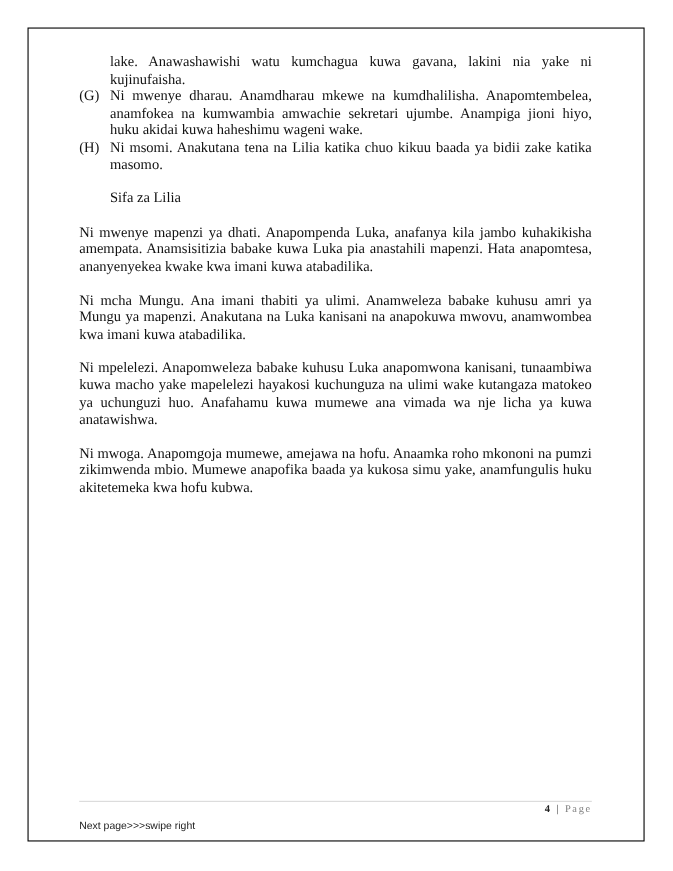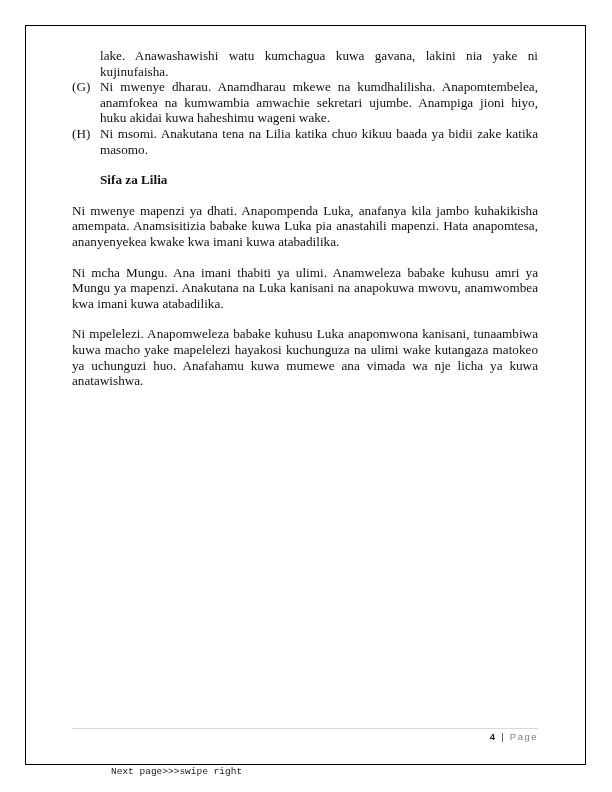--- a/index.html
+++ b/index.html
@@ -4,28 +4,28 @@
   <style>
     html, body { margin:0; padding:0; background:#ffffff; }
     body { width:612px; height:792px; position:relative; overflow:hidden; font-family:"Liberation Serif", serif; color:#111; }
     .page-border { position:absolute; left:25px; top:25px; width:561px; height:740px; border:1.5px solid #000; box-sizing:border-box; }
     .content { position:absolute; left:72px; top:48px; width:466px; font-size:13.2px; line-height:15.6px; }
     .content p { margin:0; text-align:justify; }
     .indented { padding-left:28px; }
     .list-item { display:flex; }
     .list-label { width:28px; flex:0 0 28px; }
     .list-text { flex:1; text-align:justify; }
-    .heading { font-weight:bold; padding-left:28px; margin-top:15px !important; margin-bottom:15px !important; }
+    .heading { font-weight:normal; padding-left:28px; margin-top:15px !important; margin-bottom:15px !important; }
     .para { margin-top:15px !important; }
     b { font-weight:normal; }
     .footer-rule { position:absolute; left:72px; top:728px; width:466px; height:1px; background:#d9d9d9; }
-    .page-number { position:absolute; right:74px; top:731px; font-family:Liberation Sans, sans-serif; font-size:9.5px; color:#7f7f7f; letter-spacing:1.5px; }
+    .page-number { position:absolute; right:74px; top:731px; font-family:Liberation Serif, serif; font-size:9.5px; color:#7f7f7f; letter-spacing:1.5px; }
     .page-number .num { color:#222; font-weight:bold; letter-spacing:0; }
     .page-number .sep { color:#333; letter-spacing:0; margin:0 2px; }
-    .footer-note { position:absolute; left:72px; top:766px; font-family:Liberation Mono, monospace; font-size:9.5px; color:#222;margin-left:39px; }
+    .footer-note { position:absolute; left:72px; top:746px; font-family:Liberation Sans, sans-serif; font-size:9.5px; color:#222; }
   </style>
 </head>
 <body>
 
 <div class="page-border"></div>
 
 <div class="content">
   <p class="indented">lake. Anawashawishi watu kumchagua kuwa gavana, lakini nia yake ni kujinufaisha.</p>
 
   <div class="list-item">
@@ -40,20 +40,21 @@
 
   <p class="heading">Sifa za Lilia</p>
 
   <p><b>Ni mwenye mapenzi ya dhati.</b><span> Anapompenda Luka, anafanya kila jambo kuhakikisha amempata. Anamsisitizia babake kuwa Luka pia anastahili mapenzi. Hata anapomtesa, ananyenyekea kwake kwa imani kuwa atabadilika.</span></p>
 
 
   <p class="para"><b>Ni mcha Mungu</b><span>. Ana imani thabiti ya ulimi. Anamweleza babake kuhusu amri ya Mungu ya mapenzi. Anakutana na Luka kanisani na anapokuwa mwovu, anamwombea kwa imani kuwa atabadilika.</span></p>
 
   <p class="para"><b>Ni mpelelezi</b><span>. Anapomweleza babake kuhusu Luka anapomwona kanisani, tunaambiwa kuwa macho yake mapelelezi hayakosi kuchunguza na ulimi wake kutangaza matokeo ya uchunguzi huo. Anafahamu kuwa mumewe ana vimada wa nje licha ya kuwa anatawishwa.</span></p>
 
+  <p class="para"><b>Ni mwoga</b><span>. Anapomgoja mumewe, amejawa na hofu. Anaamka roho mkononi na pumzi zikimwenda mbio. Mumewe anapofika baada ya kukosa simu yake, anamfungulis huku akitetemeka kwa hofu kubwa.</span></p>
 
 </div>
 
 <div class="footer-rule"></div>
 
 <div class="page-number">
   <span class="num">4</span>
   <span class="sep">|</span>
   <span>Page</span>
 </div>

